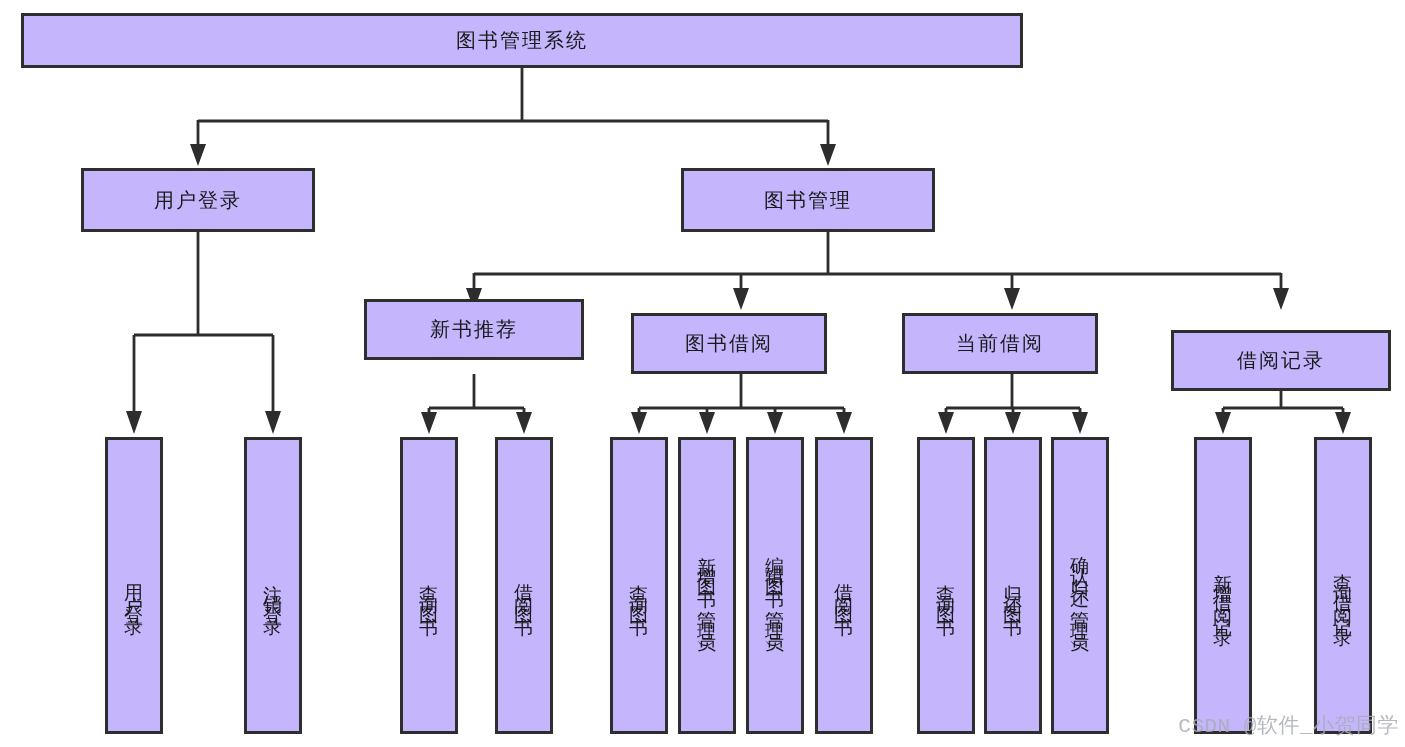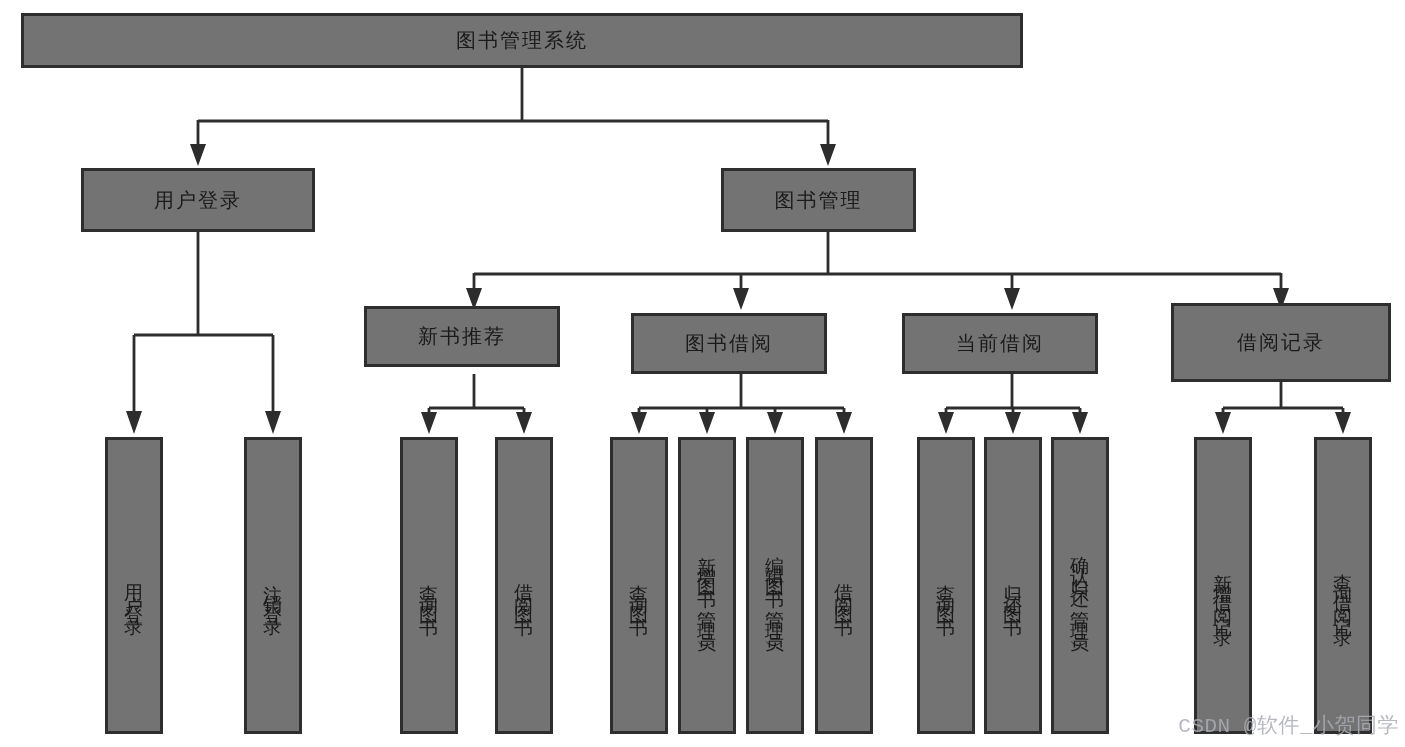--- a/index.html
+++ b/index.html
@@ -2,21 +2,21 @@
 <html><head>
 <meta charset="utf-8">
 <style>
   html,body{margin:0;padding:0;background:#ffffff;}
   #canvas{
     position:relative;width:1405px;height:747px;background:#ffffff;overflow:hidden;
     font-family:"Liberation Sans",sans-serif;
   }
   #wires{position:absolute;left:0;top:0;width:1405px;height:747px;z-index:1;}
   .node{
-    position:absolute;box-sizing:border-box;border:3px solid #2e2e2e;background:#737373;
+    position:absolute;box-sizing:border-box;border:3px solid #2e2e2e;background:#c4b5fd;
     display:flex;align-items:center;justify-content:center;color:#1a1a1a;z-index:2;
   }
   .node.h .lbl{font-size:20px;letter-spacing:2px;white-space:nowrap;}
   .node.v .lbl{
     writing-mode:vertical-rl;text-orientation:mixed;
     font-size:19px;letter-spacing:11px;line-height:1;padding-top:10px;
   }
   #watermark{
     position:absolute;right:6px;top:711px;z-index:10;
     font-size:21px;letter-spacing:0.5px;color:#aaadb4;opacity:0.85;white-space:nowrap;font-family:Liberation Mono, monospace;
@@ -47,34 +47,34 @@
          M1215 412 L1231 412 L1223 434 Z  M1335 412 L1351 412 L1343 434 Z"></path>
   </svg>
 
   <div class="node h" style="left:21px;top:13px;width:1002px;height:55px">
     <span class="lbl">图书管理系统</span>
   </div>
 
   <div class="node h" style="left:81px;top:168px;width:234px;height:64px">
     <span class="lbl">用户登录</span>
   </div>
-  <div class="node h" style="left:721px;top:168px;width:195px;height:64px">
+  <div class="node h" style="left:681px;top:168px;width:254px;height:64px">
     <span class="lbl">图书管理</span>
   </div>
 
-  <div class="node h" style="left:364px;top:306px;width:196px;height:61px">
+  <div class="node h" style="left:364px;top:299px;width:220px;height:61px">
     <span class="lbl">新书推荐</span>
   </div>
   <div class="node h" style="left:631px;top:313px;width:196px;height:61px">
     <span class="lbl">图书借阅</span>
   </div>
   <div class="node h" style="left:902px;top:313px;width:196px;height:61px">
     <span class="lbl">当前借阅</span>
   </div>
-  <div class="node h" style="left:1171px;top:303px;width:220px;height:79px">
+  <div class="node h" style="left:1171px;top:330px;width:220px;height:61px">
     <span class="lbl">借阅记录</span>
   </div>
 
   <div class="node v" style="left:105px;top:437px;width:58px;height:297px">
     <span class="lbl">用户登录</span>
   </div>
   <div class="node v" style="left:244px;top:437px;width:58px;height:297px">
     <span class="lbl">注销登录</span>
   </div>
 

